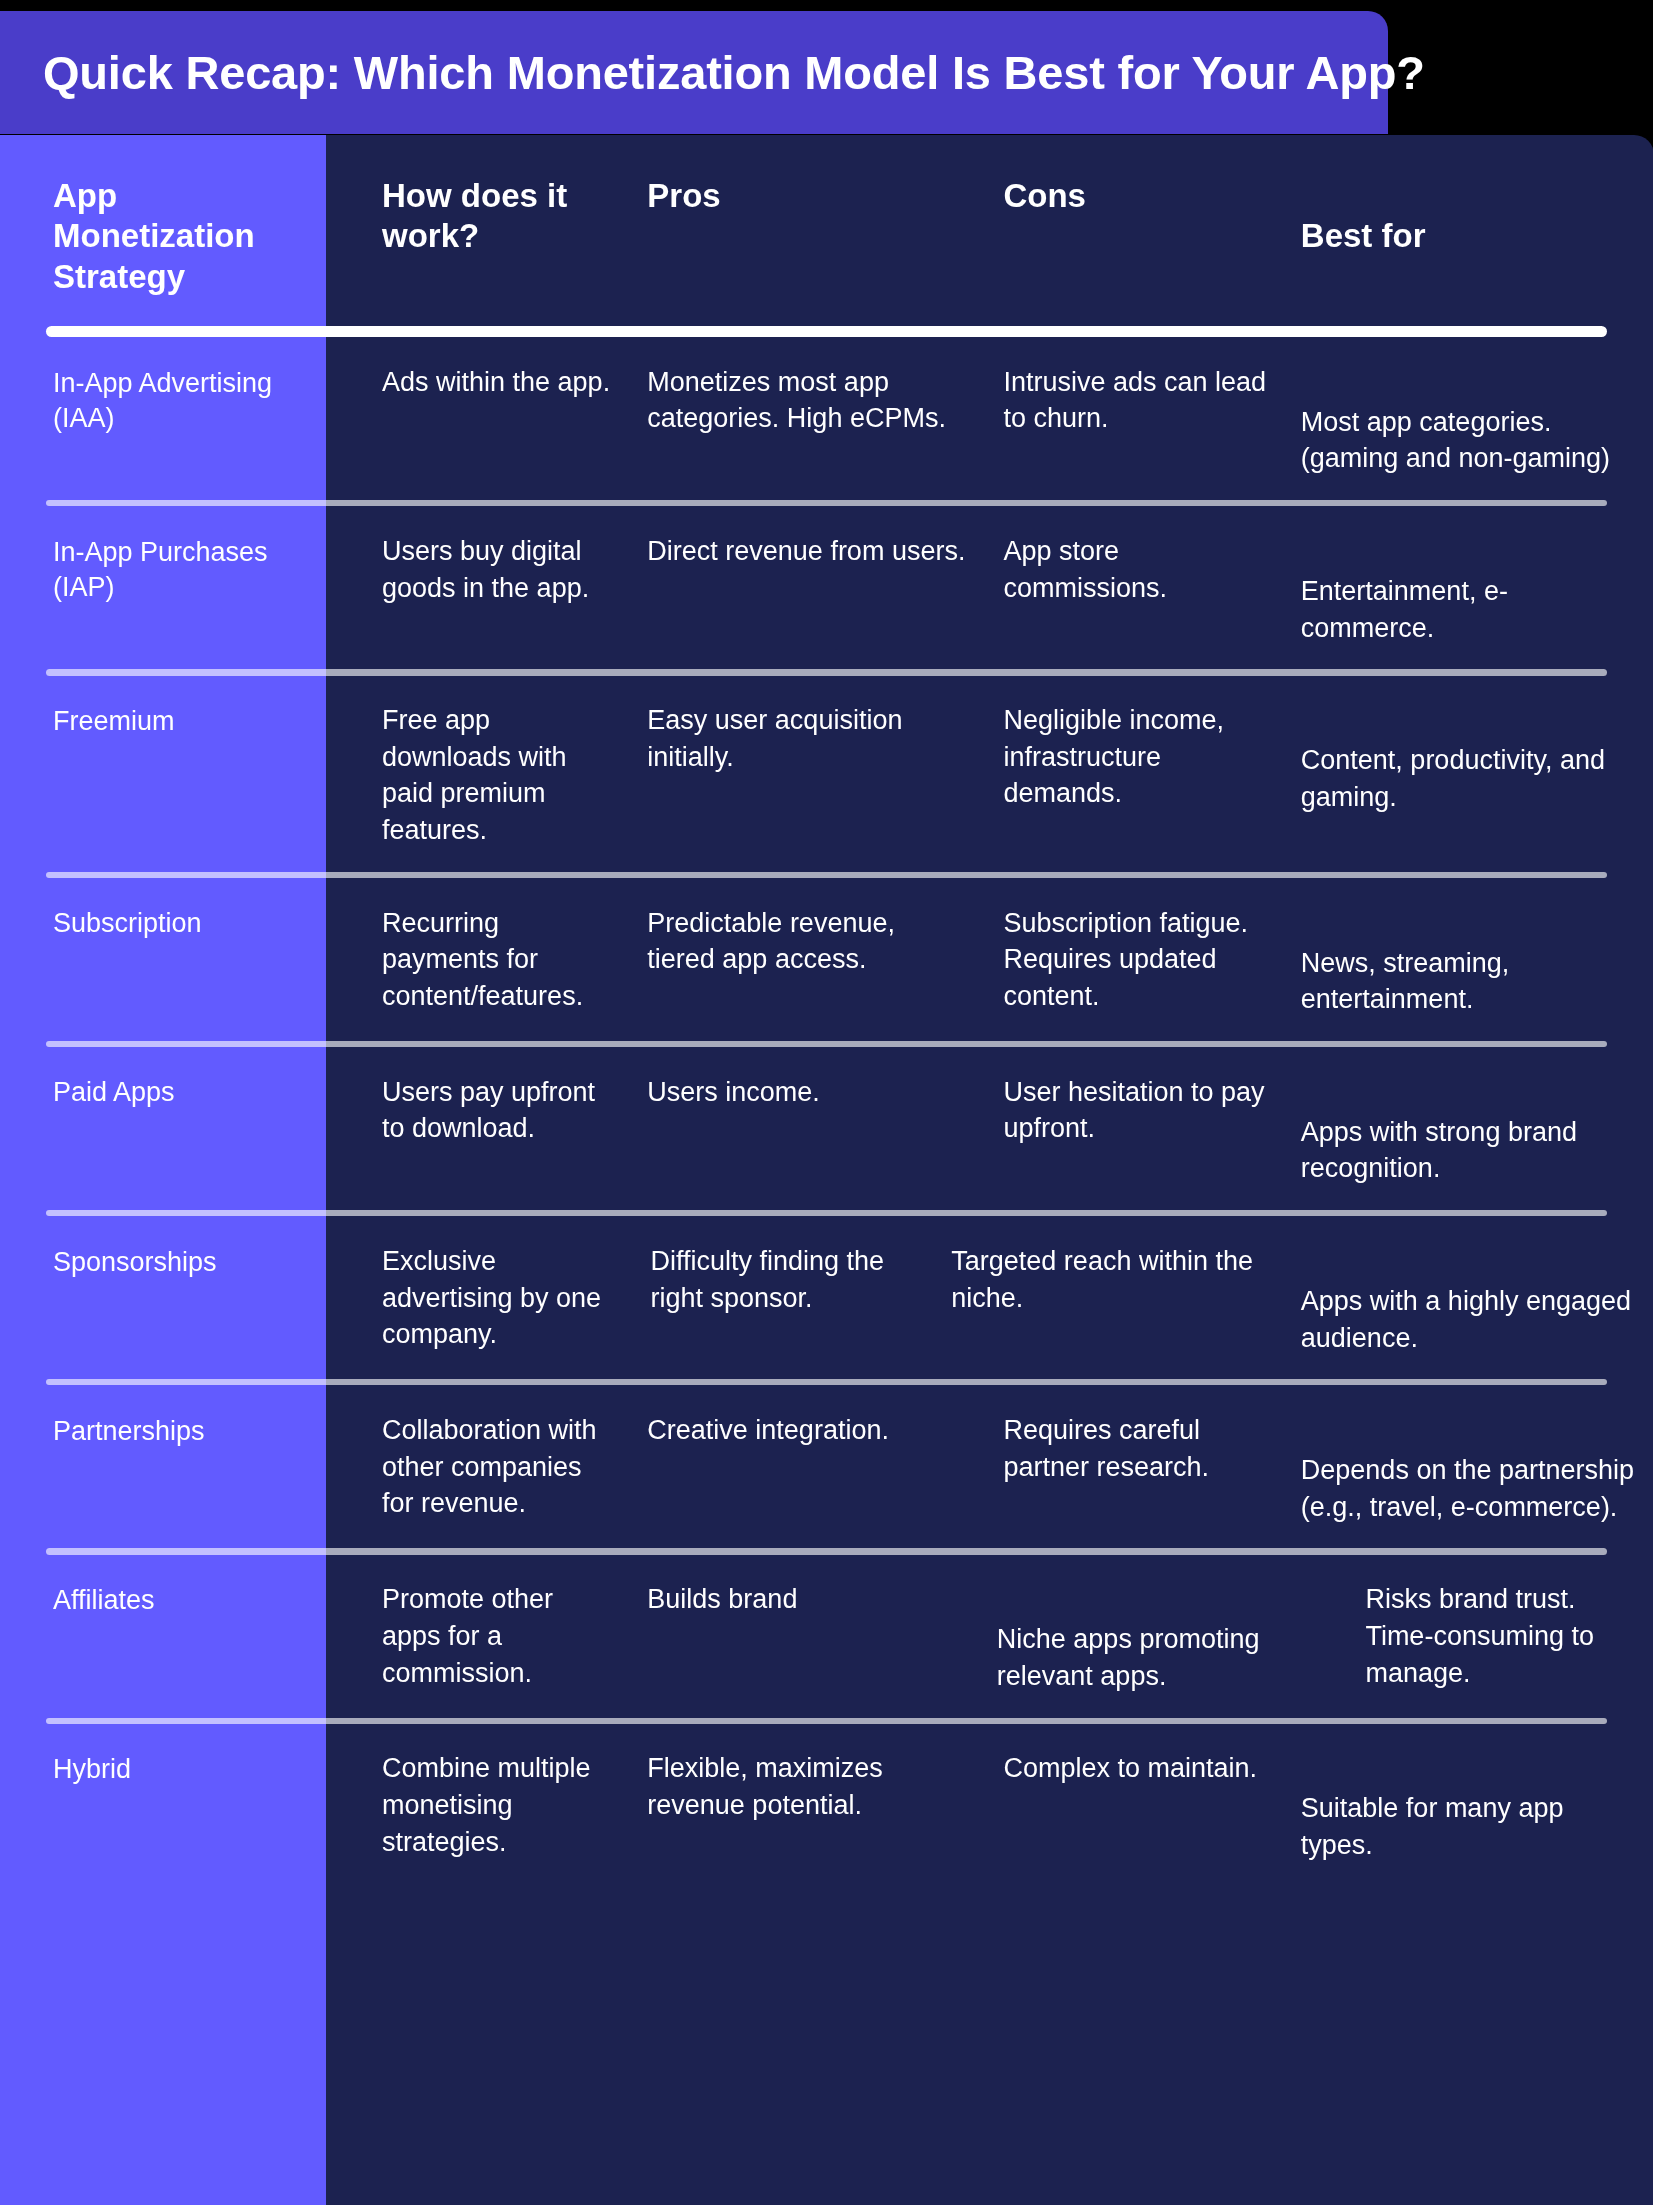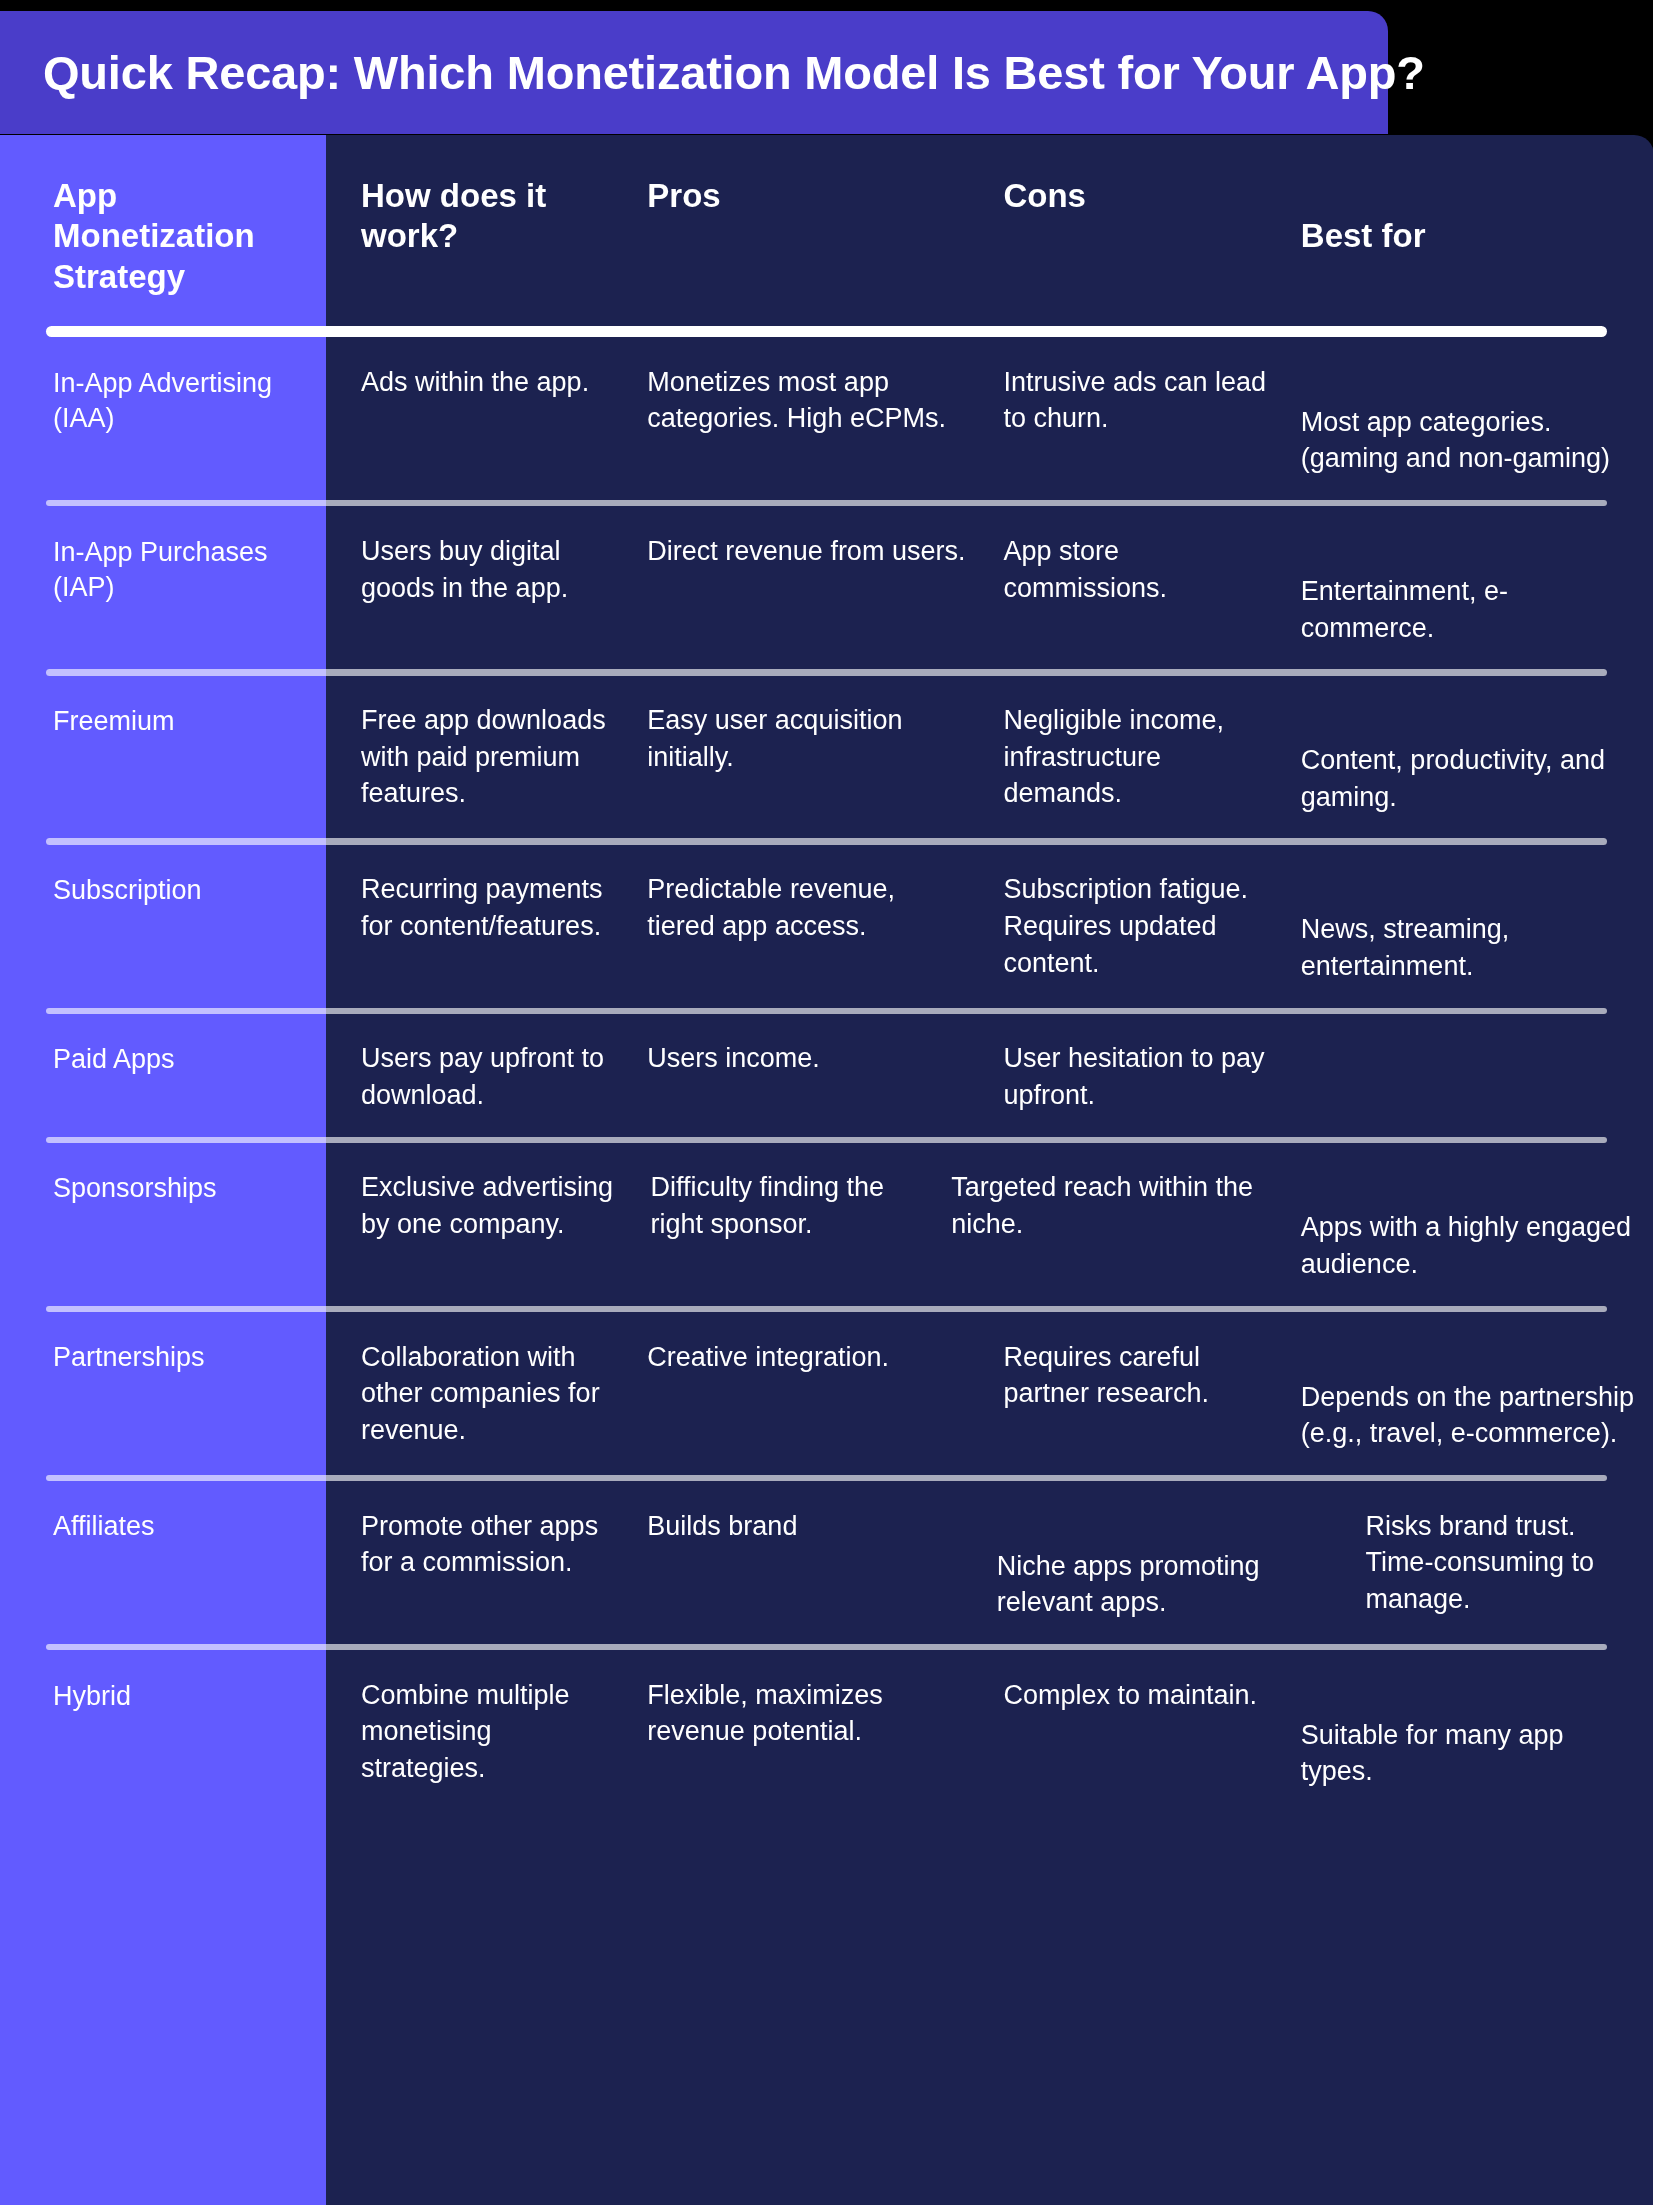--- a/index.html
+++ b/index.html
@@ -67,21 +67,21 @@
 
   .cell {
     color:#FFFFFF;
     font-size:27px;
     line-height:1.36;
     padding-right:19.4px;
   }
 
   
   .col-strategy { width:326px; padding-left:53px; padding-right:28px; }
-  .col-how      { width:309px; padding-left:35px; }
+  .col-how      { width:309px; padding-left:56px; }
   .col-pros     { width:353px; padding-left:12.3px; }
   .col-cons     { width:304px; padding-left:15.4px; }
   .col-best     { width:362px; padding-left:8.8px;margin-top:40px; }
 
   
   .header-row { padding-top:41px; padding-bottom:29px; }
   .header-row .cell {
     font-size:33px;
     font-weight:700;
     line-height:1.22;
@@ -167,20 +167,21 @@
           <div class="cell col-pros">Predictable revenue, tiered app access.</div>
           <div class="cell col-cons">Subscription fatigue. Requires updated content.</div>
           <div class="cell col-best">News, streaming, entertainment.</div>
         </div>
         <div class="divider"></div>
         <div class="row body-row">
           <div class="cell col-strategy">Paid Apps</div>
           <div class="cell col-how">Users pay upfront to download.</div>
           <div class="cell col-pros">Users income.</div>
           <div class="cell col-cons">User hesitation to pay upfront.</div>
+          <div class="cell col-best">Apps with strong brand recognition.</div>
         </div>
         <div class="divider"></div>
         <div class="row body-row">
           <div class="cell col-strategy">Sponsorships</div>
           <div class="cell col-how">Exclusive advertising by one company.</div>
           <div class="cell col-cons">Difficulty finding the right sponsor.</div>
           <div class="cell col-pros">Targeted reach within the niche.</div>
           <div class="cell col-best">Apps with a highly engaged audience.</div>
         </div>
         <div class="divider"></div>

